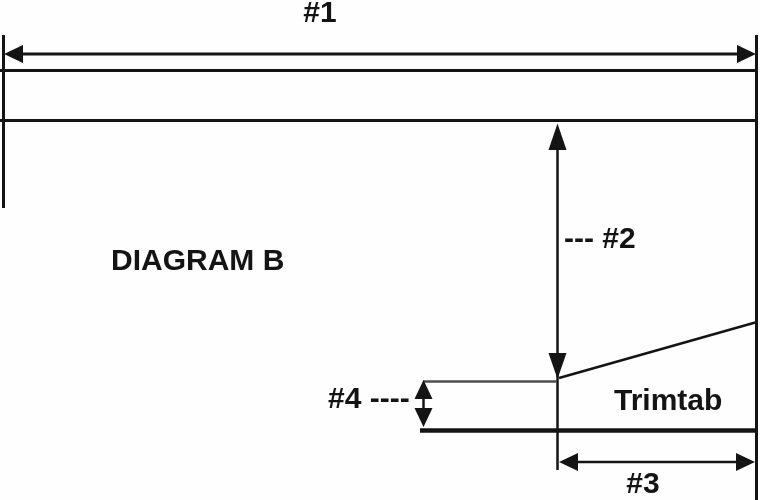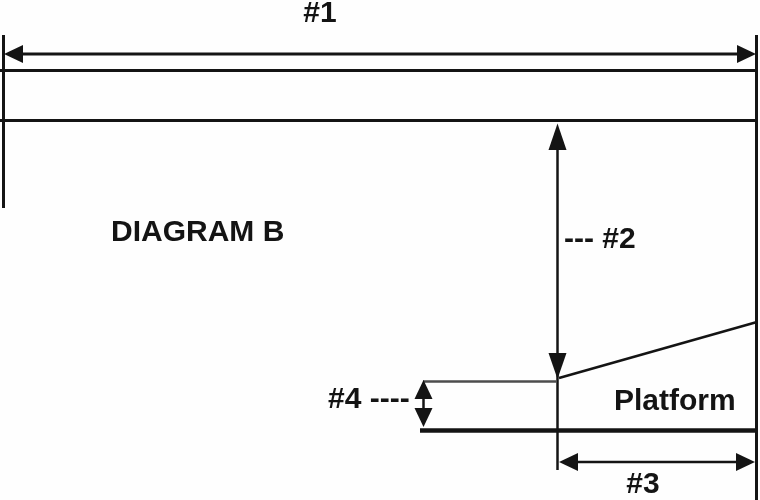--- a/index.html
+++ b/index.html
@@ -66,23 +66,23 @@
     <line x1="420" y1="430.5" x2="758" y2="430.5" stroke="#141414" stroke-width="4.5"></line>
 
     <line x1="568" y1="462" x2="747" y2="462" stroke="#141414" stroke-width="2.5"></line>
     <polygon points="559,462 578,453 578,471" fill="#141414"></polygon>
     <polygon points="755,462 736,453 736,471" fill="#141414"></polygon>
   </svg>
 
   <div class="lbl center" style="left:270px; top:-4px; width:100px;">#1</div>
 
 
-  <div class="lbl" style="left:111px; top:215px;">DIAGRAM B</div>
+  <div class="lbl" style="left:111px; top:244px;">DIAGRAM B</div>
 
   <div class="lbl" style="left:564px; top:222px;">--- #2</div>
 
   <div class="lbl" style="left:328px; top:382px;">#4 ----</div>
 
-  <div class="lbl" style="left:614px; top:384px;">Platform</div>
+  <div class="lbl" style="left:614px; top:384px;">Trimtab</div>
 
   <div class="lbl center" style="left:593px; top:467px; width:100px;">#3</div>
 
 </div>
 
 </body></html>

